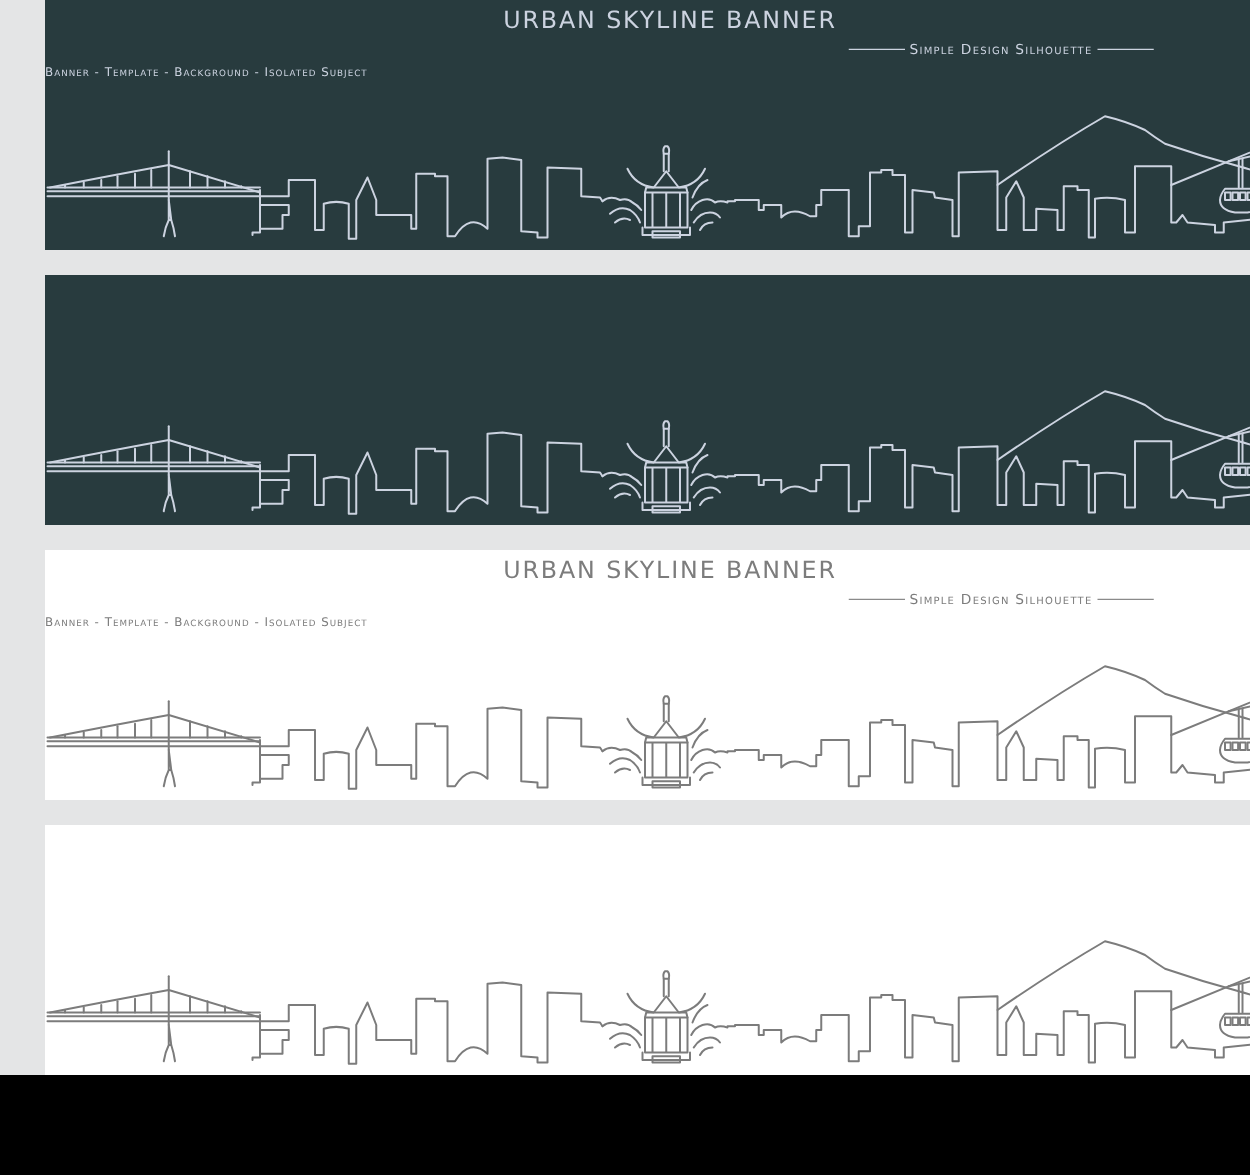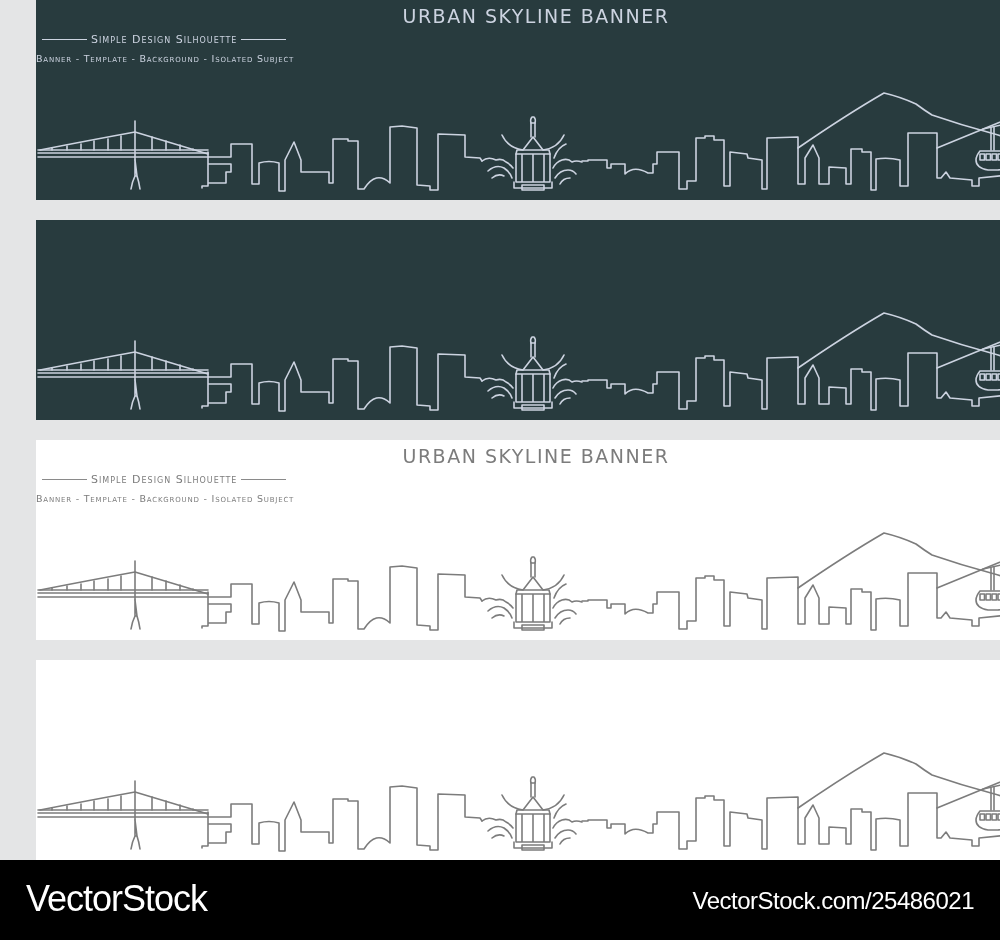--- a/index.html
+++ b/index.html
@@ -6,21 +6,21 @@
   body { width: 1000px; height: 940px; overflow: hidden; background: #e4e5e6; font-family: "Liberation Sans", sans-serif; }
   .page { position: relative; width: 1000px; height: 940px; }
   .banner { position: absolute; left: 0; width: 1000px; height: 200px; overflow: hidden; margin-left: 36px; }
   .banner.dark { background: #283b3e; }
   .banner.light { background: #ffffff; }
   .b1 { top: 0; } .b2 { top: 220px; } .b3 { top: 440px; } .b4 { top: 660px; }
   .gap { position: absolute; left: 0; width: 1000px; height: 20px; background: #e4e5e6; }
   .g1 { top: 200px; } .g2 { top: 420px; } .g3 { top: 640px; }
   .skyline { position: absolute; left: 0; top: 0; width: 1000px; height: 200px; }
   .title { position: absolute; top: 5px; left: 0; width: 1000px; text-align: center; font-family: "DejaVu Sans", sans-serif; font-size: 19px; letter-spacing: 1.5px; font-weight: normal; }
-  .subtitle-row { position: absolute; top: 33px; left: 6px; width: 871px; display: flex; justify-content: flex-start; align-items: center; }
+  .subtitle-row { position: absolute; top: 33px; left: 16px; width: 871px; display: flex; justify-content: flex-end; align-items: center; }
   .subtitle-line { width: 45px; height: 1px; }
   .subtitle { font-family: "DejaVu Sans", sans-serif; font-size: 11px; letter-spacing: 1px; font-variant: small-caps; padding: 0 4px; }
   .tagline { position: absolute; top: 53px; left: 0; width: 1000px; text-align: left; font-family: "DejaVu Sans", sans-serif; font-size: 9.5px; letter-spacing: 0.8px; font-variant: small-caps; }
   .dark .title, .dark .subtitle, .dark .tagline { color: #ccd3e0; }
   .dark .subtitle-line { background: #ccd3e0; }
   .light .title, .light .subtitle, .light .tagline { color: #7c7c7c; }
   .light .subtitle-line { background: #8a8a8a; }
   .footer { position: absolute; left: 0; top: 860px; width: 1000px; height: 80px; background: #000000; color: #ffffff; }
   .brand { position: absolute; left: 26px; top: 18px; font-family: "Liberation Sans", sans-serif; font-size: 36px; letter-spacing: -1px; }
   .stock-url { position: absolute; right: 26px; top: 27px; font-family: "Liberation Sans", sans-serif; font-size: 24px; letter-spacing: -0.5px; }
@@ -127,16 +127,14 @@
   </div>
   <div class="gap g3"></div>
 
   <div class="banner light b4">
     <svg class="skyline" viewBox="0 0 1000 200" style="stroke:#7c7c7c">
         <use href="#skyline"></use>
       </svg>
   </div>
 
   <div class="footer">
-    <div class="brand">VectorStock</div>
-    <div class="stock-url">VectorStock.com/25486021</div>
   </div>
 </div>
 
 </body></html>

